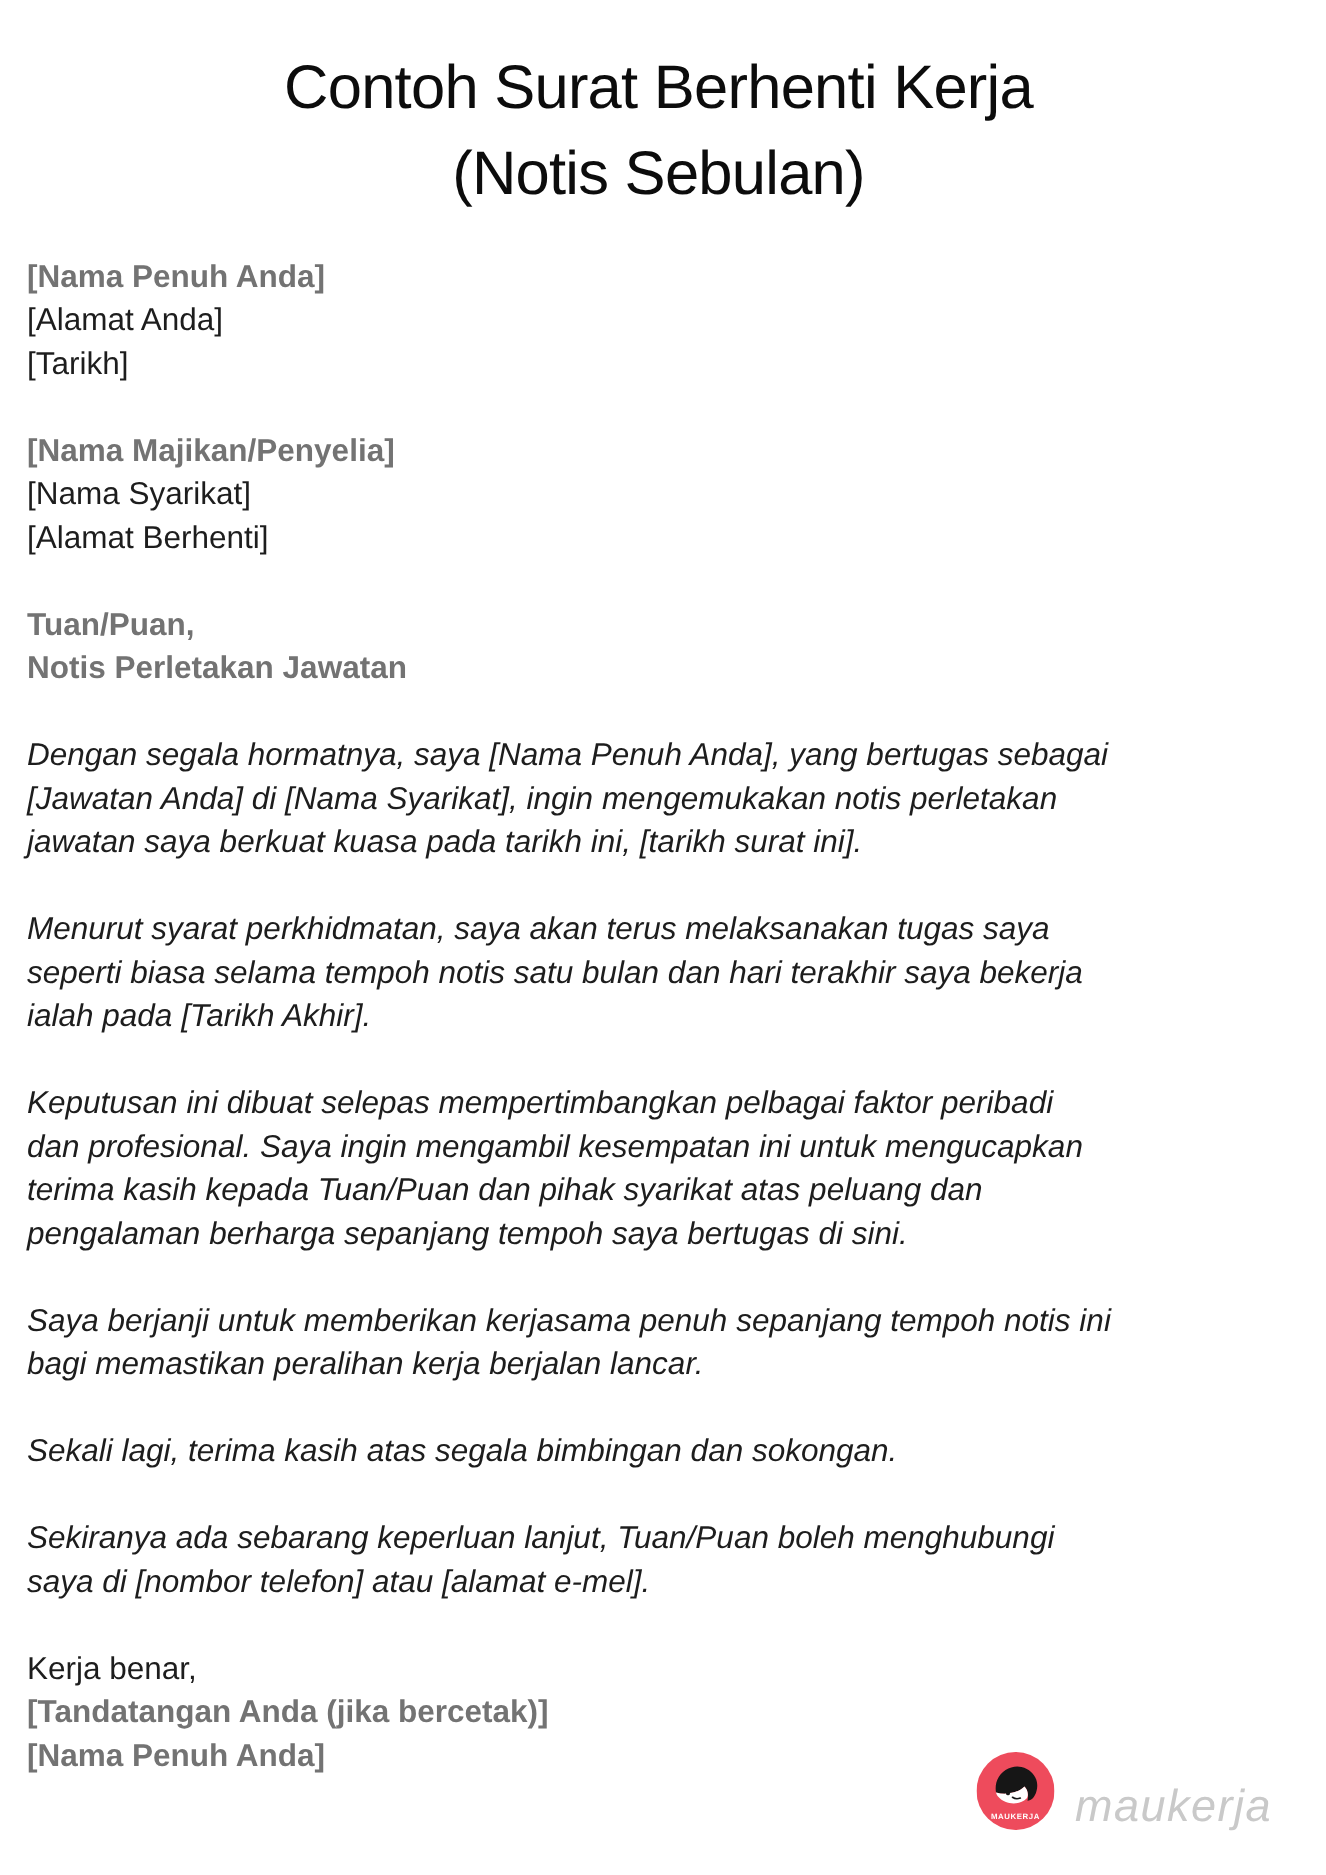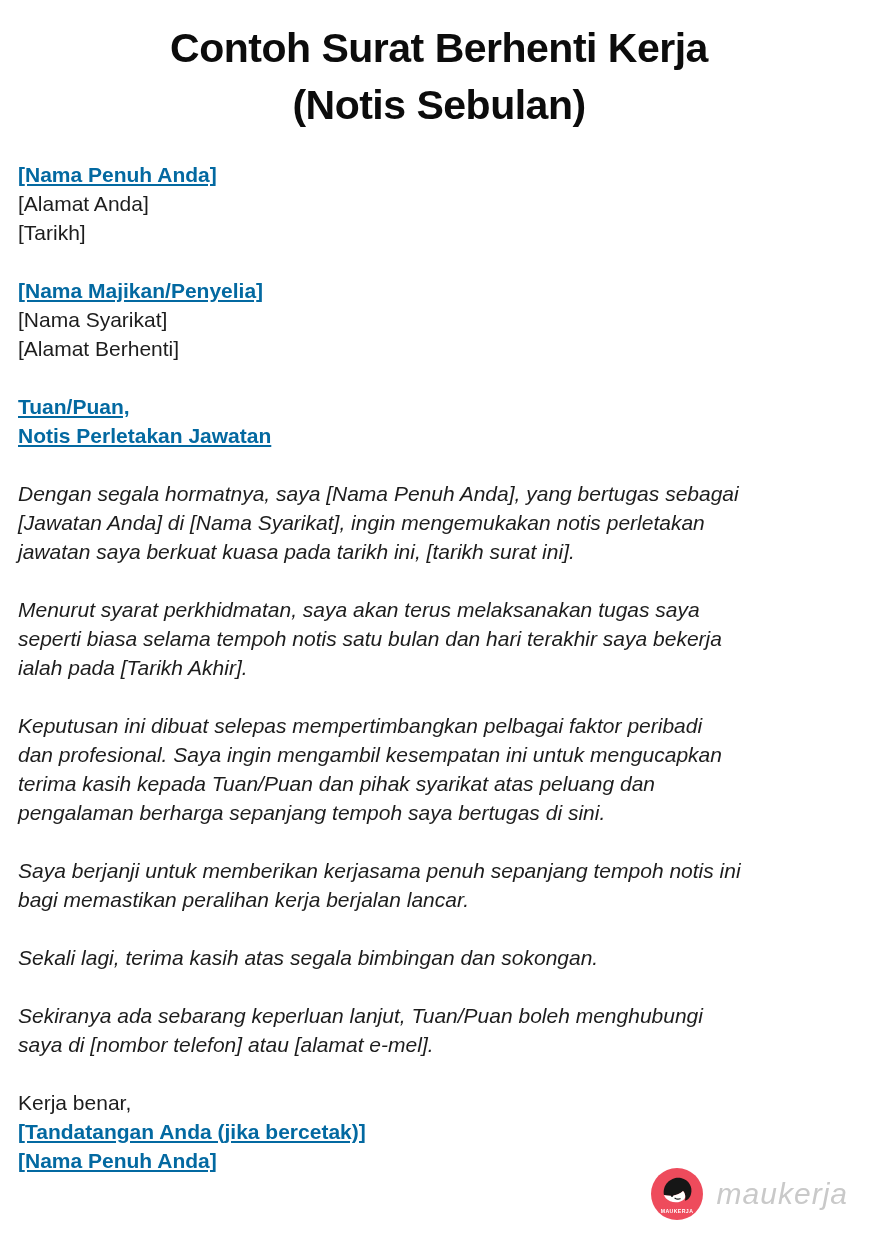--- a/index.html
+++ b/index.html
@@ -15,54 +15,53 @@
     box-sizing: border-box;
     padding: 0 24px 0 18px;
     overflow: hidden;
     font-family: "Liberation Sans", sans-serif;
     font-size: 21px;
     line-height: 29px;
     color: #1d1d1d;
   }
   .title {
     margin: 0;
-    padding-top: 20px;
+    padding-top: 30px;
     font-size: 41px;
     line-height: 57px;
-    font-weight: 700;
+    font-weight: 400;
     letter-spacing: -0.5px;
     text-align: center;
     color: #0c0c0c;
     white-space: pre-line;
   }
   .block {
     margin-top: 29px;
   }
   .block.first {
     margin-top: 26px;
   }
   .line {
     white-space: pre-line;
   }
   .bold {
     font-weight: 700;
-    color: #0369a1;
-    text-decoration: underline;
+    color: #737373;
   }
   p.body-par {
     margin: 29px 0 0 0;
     white-space: pre-line;
     font-style: italic;
   }
   .brand-footer {
     position: absolute;
     right: 36px;
     bottom: 30px;
     display: flex;
-    align-items: center;
+    align-items: flex-end;
     gap: 14px;
   }
   .logo-circle {
     width: 52px;
     height: 52px;
     display: block;
   }
   .wordmark {
     font-size: 30px;
     font-style: italic;

